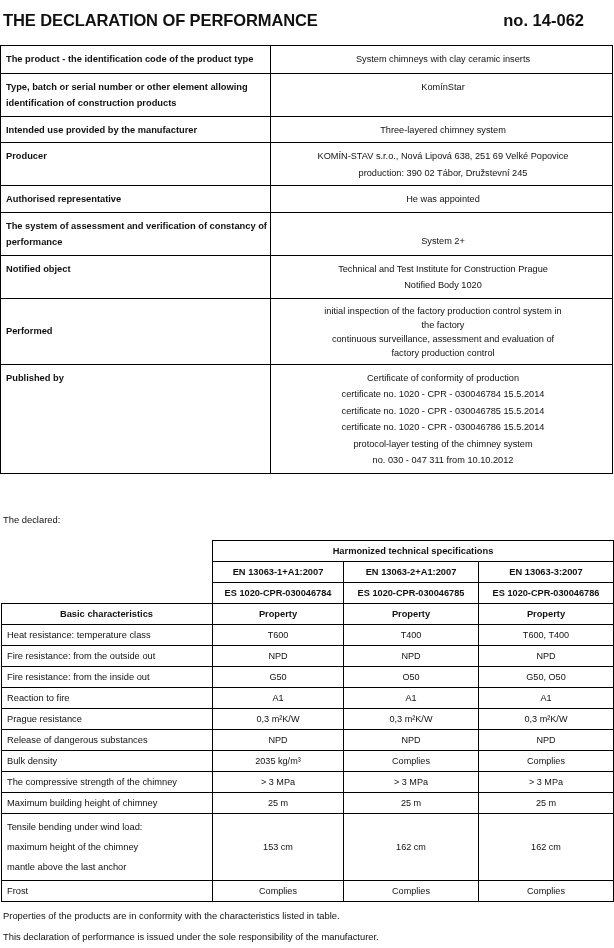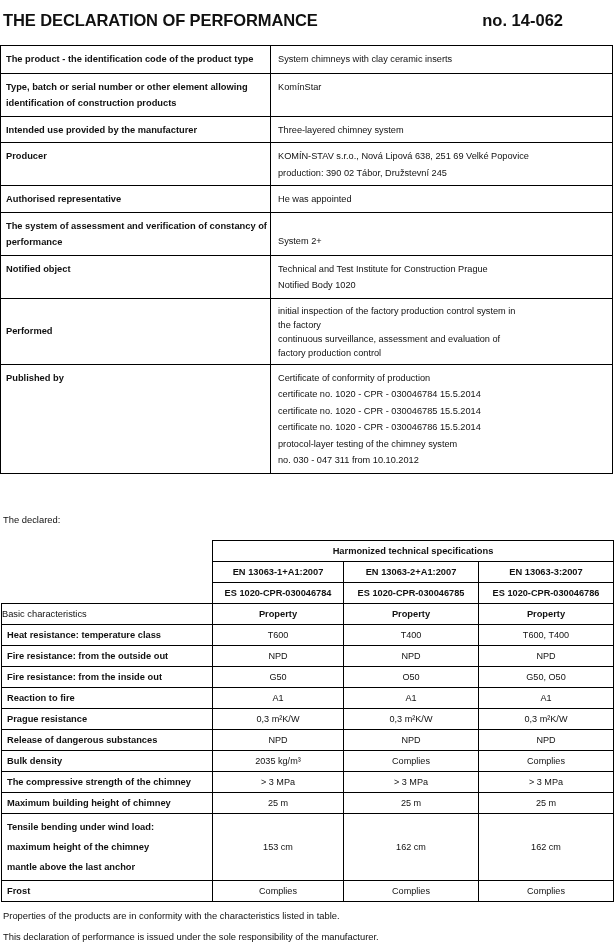--- a/index.html
+++ b/index.html
@@ -36,21 +36,21 @@
   .doc-title {
     font-size: 16.5px;
     font-weight: bold;
     letter-spacing: -0.1px;
     padding-left: 3px;
     white-space: nowrap;
   }
   .doc-number {
     font-size: 16.5px;
     font-weight: bold;
-    padding-right: 51px;
+    padding-right: 30px;
     white-space: nowrap;
   }
 
   
   table {
     border-collapse: collapse;
     table-layout: fixed;
   }
   td, th {
     border: 1px solid #000000;
@@ -74,20 +74,21 @@
     width: 270px;
     font-weight: bold;
     font-size: 9.3px;
     padding: 5px 0 4px 5px;
     line-height: 16.5px;
   }
   .t1 .v {
     font-size: 9.2px;
     padding: 5px 4px 4px 7px;
     line-height: 16.5px;
+    text-align: center;
   }
   .t1 .v.tight {
     line-height: 14px;
   }
   .t1 .v.bot {
     vertical-align: bottom;
     padding-bottom: 5px;
   }
   .t1 .k.mid {
     vertical-align: middle;
@@ -118,27 +119,27 @@
     line-height: 14px;
     padding: 3px 1px;
     vertical-align: middle;
     border: 1px solid #000000;
   }
   .t2 td.nb {
     border: 0 none;
   }
   .t2 td.rowhead {
     text-align: left;
-    font-weight: bold;
+    font-weight: normal;
     padding-left: 5px;
     font-size: 9.3px;
   }
   .t2 td.center-head {
-    text-align: left;
-    font-weight: normal;
+    text-align: center;
+    font-weight: bold;
     font-size: 9.3px;
     padding-left: 0;
   }
   .t2 td.spec-title {
     font-weight: bold;
     font-size: 9.3px;
   }
   .t2 td.spec-norm {
     font-weight: bold;
     font-size: 9.3px;

